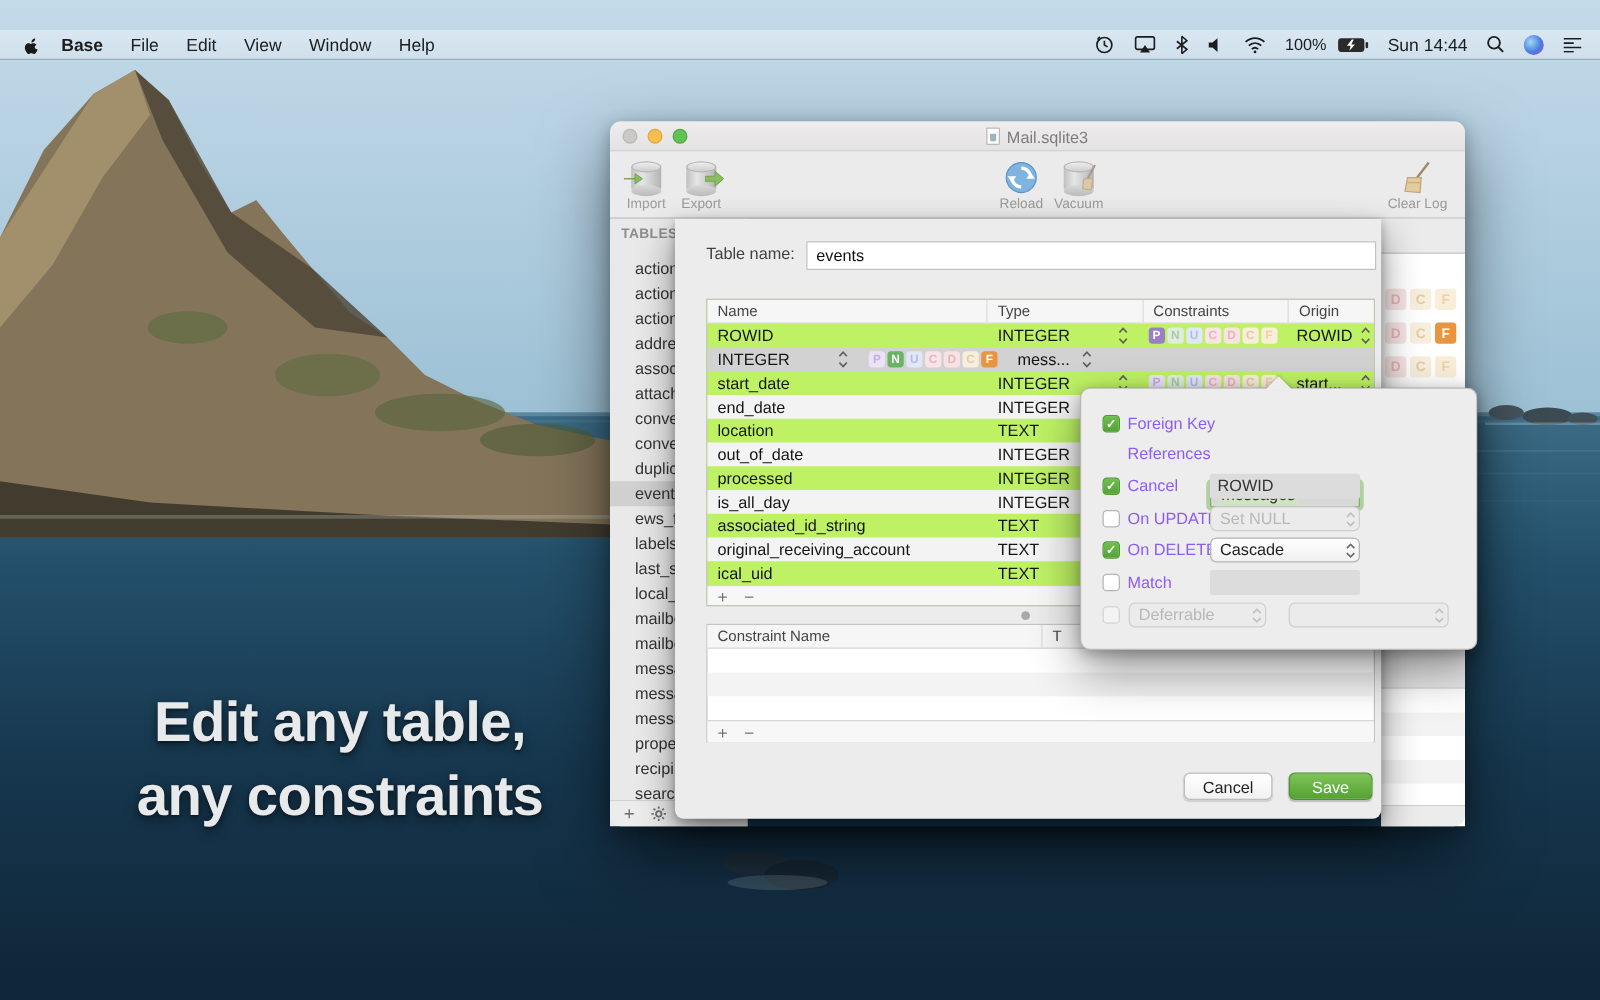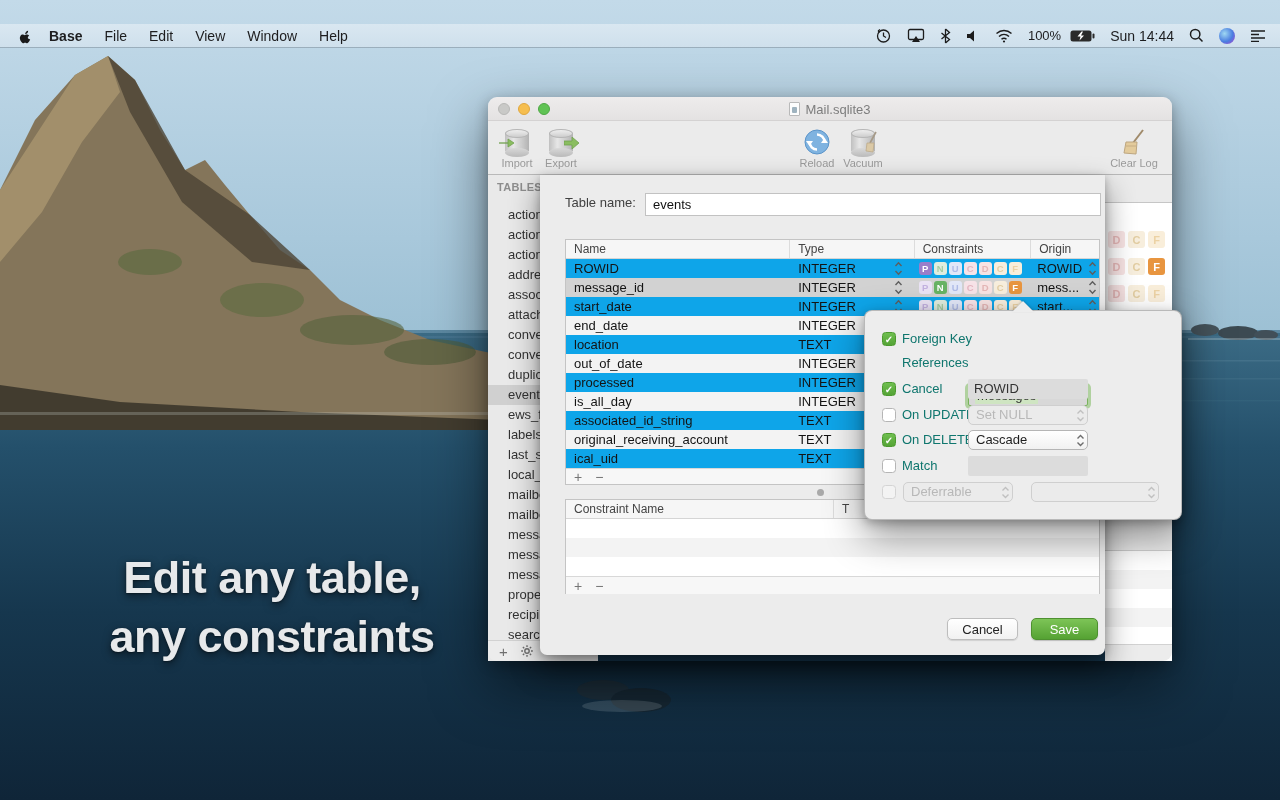--- a/index.html
+++ b/index.html
@@ -96,21 +96,21 @@
 
   
   #sheet { position:absolute; left:52px; top:78px; width:565px; height:480px; z-index:20;
     background:#ececec; border-radius:0 0 7px 7px;
     box-shadow:0 14px 30px rgba(0,0,0,.45), 0 2px 8px rgba(0,0,0,.25); }
   .tn-label { position:absolute; left:25px; top:20px; font-size:13px; color:#404040; }
   .tn-field { position:absolute; left:105px; top:18px; width:456px; height:23px; background:#fff;
     border:1px solid #c2c2c2; font-size:13px; color:#111; line-height:21px; padding-left:7px; }
 
   #coltable { position:absolute; left:25px; top:64px; width:535px; border:1px solid #c4c4c4;
-    background:#0ea5e9; }
+    background:#bef264; }
   .ct-header { display:flex; height:19px; background:#f6f6f6; border-bottom:1px solid #d5d5d5; }
   .ct-hcell { font-size:12px; color:#444; line-height:18px; padding-left:8px;
     border-right:1px solid #dcdcdc; overflow:hidden; white-space:nowrap; }
   .ct-hcell:last-child { border-right:none; }
   .ct-row { display:flex; height:19px; position:relative; }
   .ct-row.stripe { background:#f3f3f3; }
   .ct-row.selected { background:#d2d2d2; }
   .ct-cell { font-size:13px; color:#141414; line-height:19px; padding-left:8px;
     white-space:nowrap; overflow:hidden; position:relative; }
   .ct-badges { display:flex; gap:2px; align-items:center; padding-left:4px; }
@@ -142,21 +142,21 @@
     background:#ededed; border:1px solid rgba(0,0,0,.22); border-radius:8px;
     box-shadow:0 16px 38px rgba(0,0,0,.42), 0 3px 10px rgba(0,0,0,.25); }
   .pop-arrow { position:absolute; left:147px; top:-10px; width:0; height:0;
     border-left:11px solid transparent; border-right:11px solid transparent;
     border-bottom:11px solid #ededed; filter:drop-shadow(0 -1px 1px rgba(0,0,0,.18)); }
   .cb { position:absolute; width:14px; height:14px; border-radius:3.5px; font-size:10px;
     text-align:center; line-height:13px; color:#fff; font-weight:bold; }
   .cb.on { background:linear-gradient(#6fbf4f,#54a335); border:1px solid #4c9a2f; }
   .cb.off { background:#fff; border:1px solid #b5b5b5; }
   .cb.dis { background:#f3f3f3; border:1px solid #d4d4d4; }
-  .plabel { position:absolute; left:37px; height:20px; line-height:20px; font-size:13px; color:#0f766e; }
+  .plabel { position:absolute; left:37px; height:20px; line-height:20px; font-size:13px; color:#8b5cf6; }
   .pfield { position:absolute; left:103px; width:120px; height:20px; background:#dcdcdc;
     border-radius:2px; font-size:13px; line-height:20px; padding-left:6px; color:#333; }
   .pfield.focus { background:#d8d8d8; border:1px solid #79b35c;
     box-shadow:0 0 0 3px rgba(125,185,95,.55); line-height:18px; }
   .sel-hl { background:#cfe5c2; padding:1px 2px; }
   .select { position:absolute; height:20px; border-radius:5px; border:1px solid #b5b5b5;
     background:linear-gradient(#ffffff,#f1f1f1); font-size:13px; line-height:18px;
     padding-left:7px; color:#1e1e1e; }
   .select.dis { border-color:#cfcfcf; background:#ebebeb; color:#b8b8b8; }
   .select .chev { position:absolute; right:2px; top:2px; }
@@ -470,21 +470,20 @@
               <span class="badge" style="width: 13px; height: 13px; font-size: 9.5px; background: rgb(247, 238, 221); color: rgb(226, 205, 162);">C</span>
               <span class="badge" style="width: 13px; height: 13px; font-size: 9.5px; background: rgb(249, 238, 218); color: rgb(236, 210, 164);">F</span>
             </div>
             <div class="ct-cell" style="width: 68px; padding-left: 6px;">ROWID<span class="stepper" style="right: 2px;">
                 <svg width="9" height="17" viewBox="0 0 9 17" fill="none" stroke="#5e5e5e" stroke-width="1.4">
                   <path d="M1.5 6 L4.5 2.8 L7.5 6 M1.5 11 L4.5 14.2 L7.5 11"></path>
                 </svg>
               </span></div>
           </div>
           <div class="ct-row selected">
-            <div class="ct-cell" style="width: 225px;">message_id</div>
             <div class="ct-cell" style="width: 125px;">INTEGER<span class="stepper" style="right: 12px;">
                 <svg width="9" height="17" viewBox="0 0 9 17" fill="none" stroke="#5e5e5e" stroke-width="1.4">
                   <path d="M1.5 6 L4.5 2.8 L7.5 6 M1.5 11 L4.5 14.2 L7.5 11"></path>
                 </svg>
               </span></div>
             <div class="ct-cell ct-badges" style="width: 117px;">
               <span class="badge" style="width: 13px; height: 13px; font-size: 9.5px; background: rgb(234, 227, 245); color: rgb(195, 178, 224);">P</span>
               <span class="badge" style="width: 13px; height: 13px; font-size: 9.5px; background: rgb(104, 179, 100); color: rgb(255, 255, 255);">N</span>
               <span class="badge" style="width: 13px; height: 13px; font-size: 9.5px; background: rgb(226, 231, 248); color: rgb(176, 188, 232);">U</span>
               <span class="badge" style="width: 13px; height: 13px; font-size: 9.5px; background: rgb(247, 227, 232); color: rgb(228, 182, 193);">C</span>

